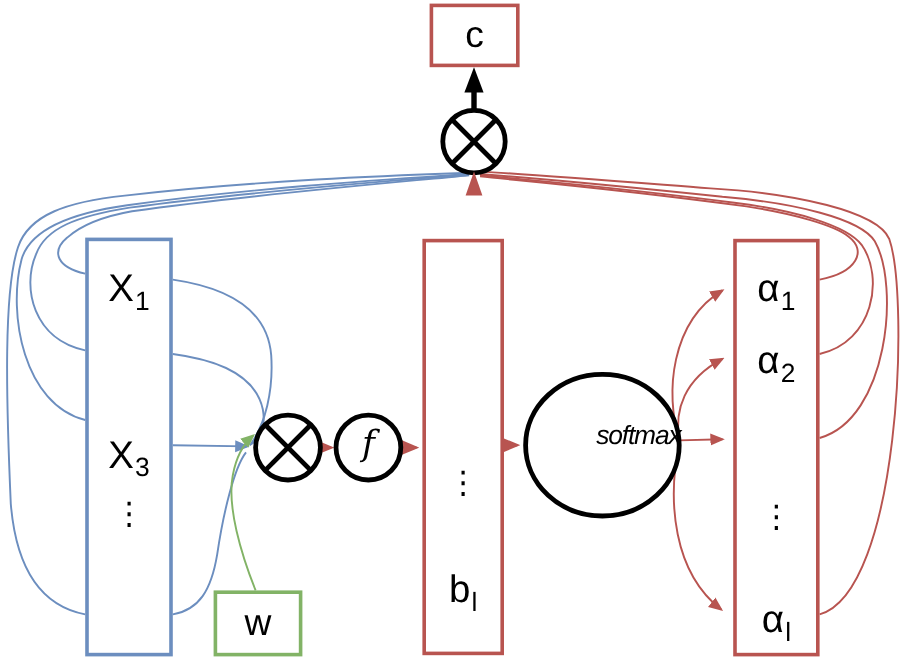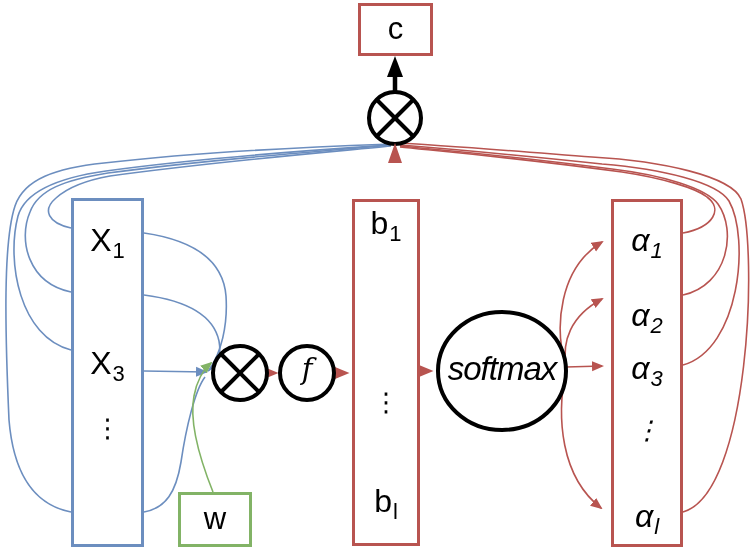--- a/index.html
+++ b/index.html
@@ -18,48 +18,46 @@
   .cell .sub { font-size:22px; position:relative; top:7px; margin-left:1px; }
   .cell.dots { font-size:26px; line-height:34px; }
   .single-label {
     position:absolute; left:0; right:0; top:50%; transform:translateY(-52%);
     text-align:center; font-size:31px;
   }
   svg.wires { position:absolute; left:0; top:0; z-index:2; pointer-events:none; }
   .node-label { position:absolute; z-index:3; text-align:center; }
   #f-label { left:277px; top:352px; width:60px; font-size:29px; font-style:italic;
              font-family:"DejaVu Serif", serif; }
-  #softmax-label { left:437px; top:350px; width:130px; font-size:33px; font-style:italic;
-                   letter-spacing:-1px; }
+  #softmax-label { left:437px; top:350px; width:130px; font-size:22px; font-style:italic;
+                   letter-spacing:-1px;text-align:right; }
 </style>
 </head>
 <body>
 
 <div id="stage">
 
   <div class="box red" style="left:358px; top:3px; width:75px; height:53px;">
     <div class="single-label">c</div>
   </div>
 
   <div class="box blue" style="left:71px; top:198px; width:73px; height:349px;">
     <div class="cell" style="top:20px"><span>X</span><span class="sub">1</span></div>
-    <div class="cell" style="top:143px"><span>X</span><span class="sub">3</span></div>
+    <div class="cell" style="top:159px"><span>X</span><span class="sub">3</span></div>
     <div class="cell dots" style="top:210px"><span>⋮</span></div>
   </div>
 
   <div class="box red" style="left:352px; top:199px; width:68px; height:347px;">
-    <div class="cell" style="top:2px"><span>b</span><span class="sub">1</span></div>
     <div class="cell dots" style="top:183px"><span>⋮</span></div>
-    <div class="cell" style="top:280px"><span>b</span><span class="sub">l</span></div>
+    <div class="cell" style="top:270px"><span>b</span><span class="sub">l</span></div>
   </div>
 
-  <div class="box red" style="left:611px; top:199px; width:72px; height:348px;font-style:italic;">
+  <div class="box red" style="left:611px; top:199px; width:72px; height:348px;">
     <div class="cell" style="top:19px"><span>α</span><span class="sub">1</span></div>
-    <div class="cell" style="top:94px"><span>α</span><span class="sub">2</span></div>
-    <div class="cell" style="top:147px"><span>α</span><span class="sub">3</span></div>
+    <div class="cell" style="top:79px"><span>α</span><span class="sub">2</span></div>
     <div class="cell dots" style="top:211px"><span>⋮</span></div>
     <div class="cell" style="top:295px"><span>α</span><span class="sub">l</span></div>
   </div>
 
   <div class="box green" style="left:178px; top:492px; width:74px; height:55px;">
     <div class="single-label">w</div>
   </div>
 
   <svg class="wires" width="755" height="552" viewBox="0 0 755 552">
     <defs>

